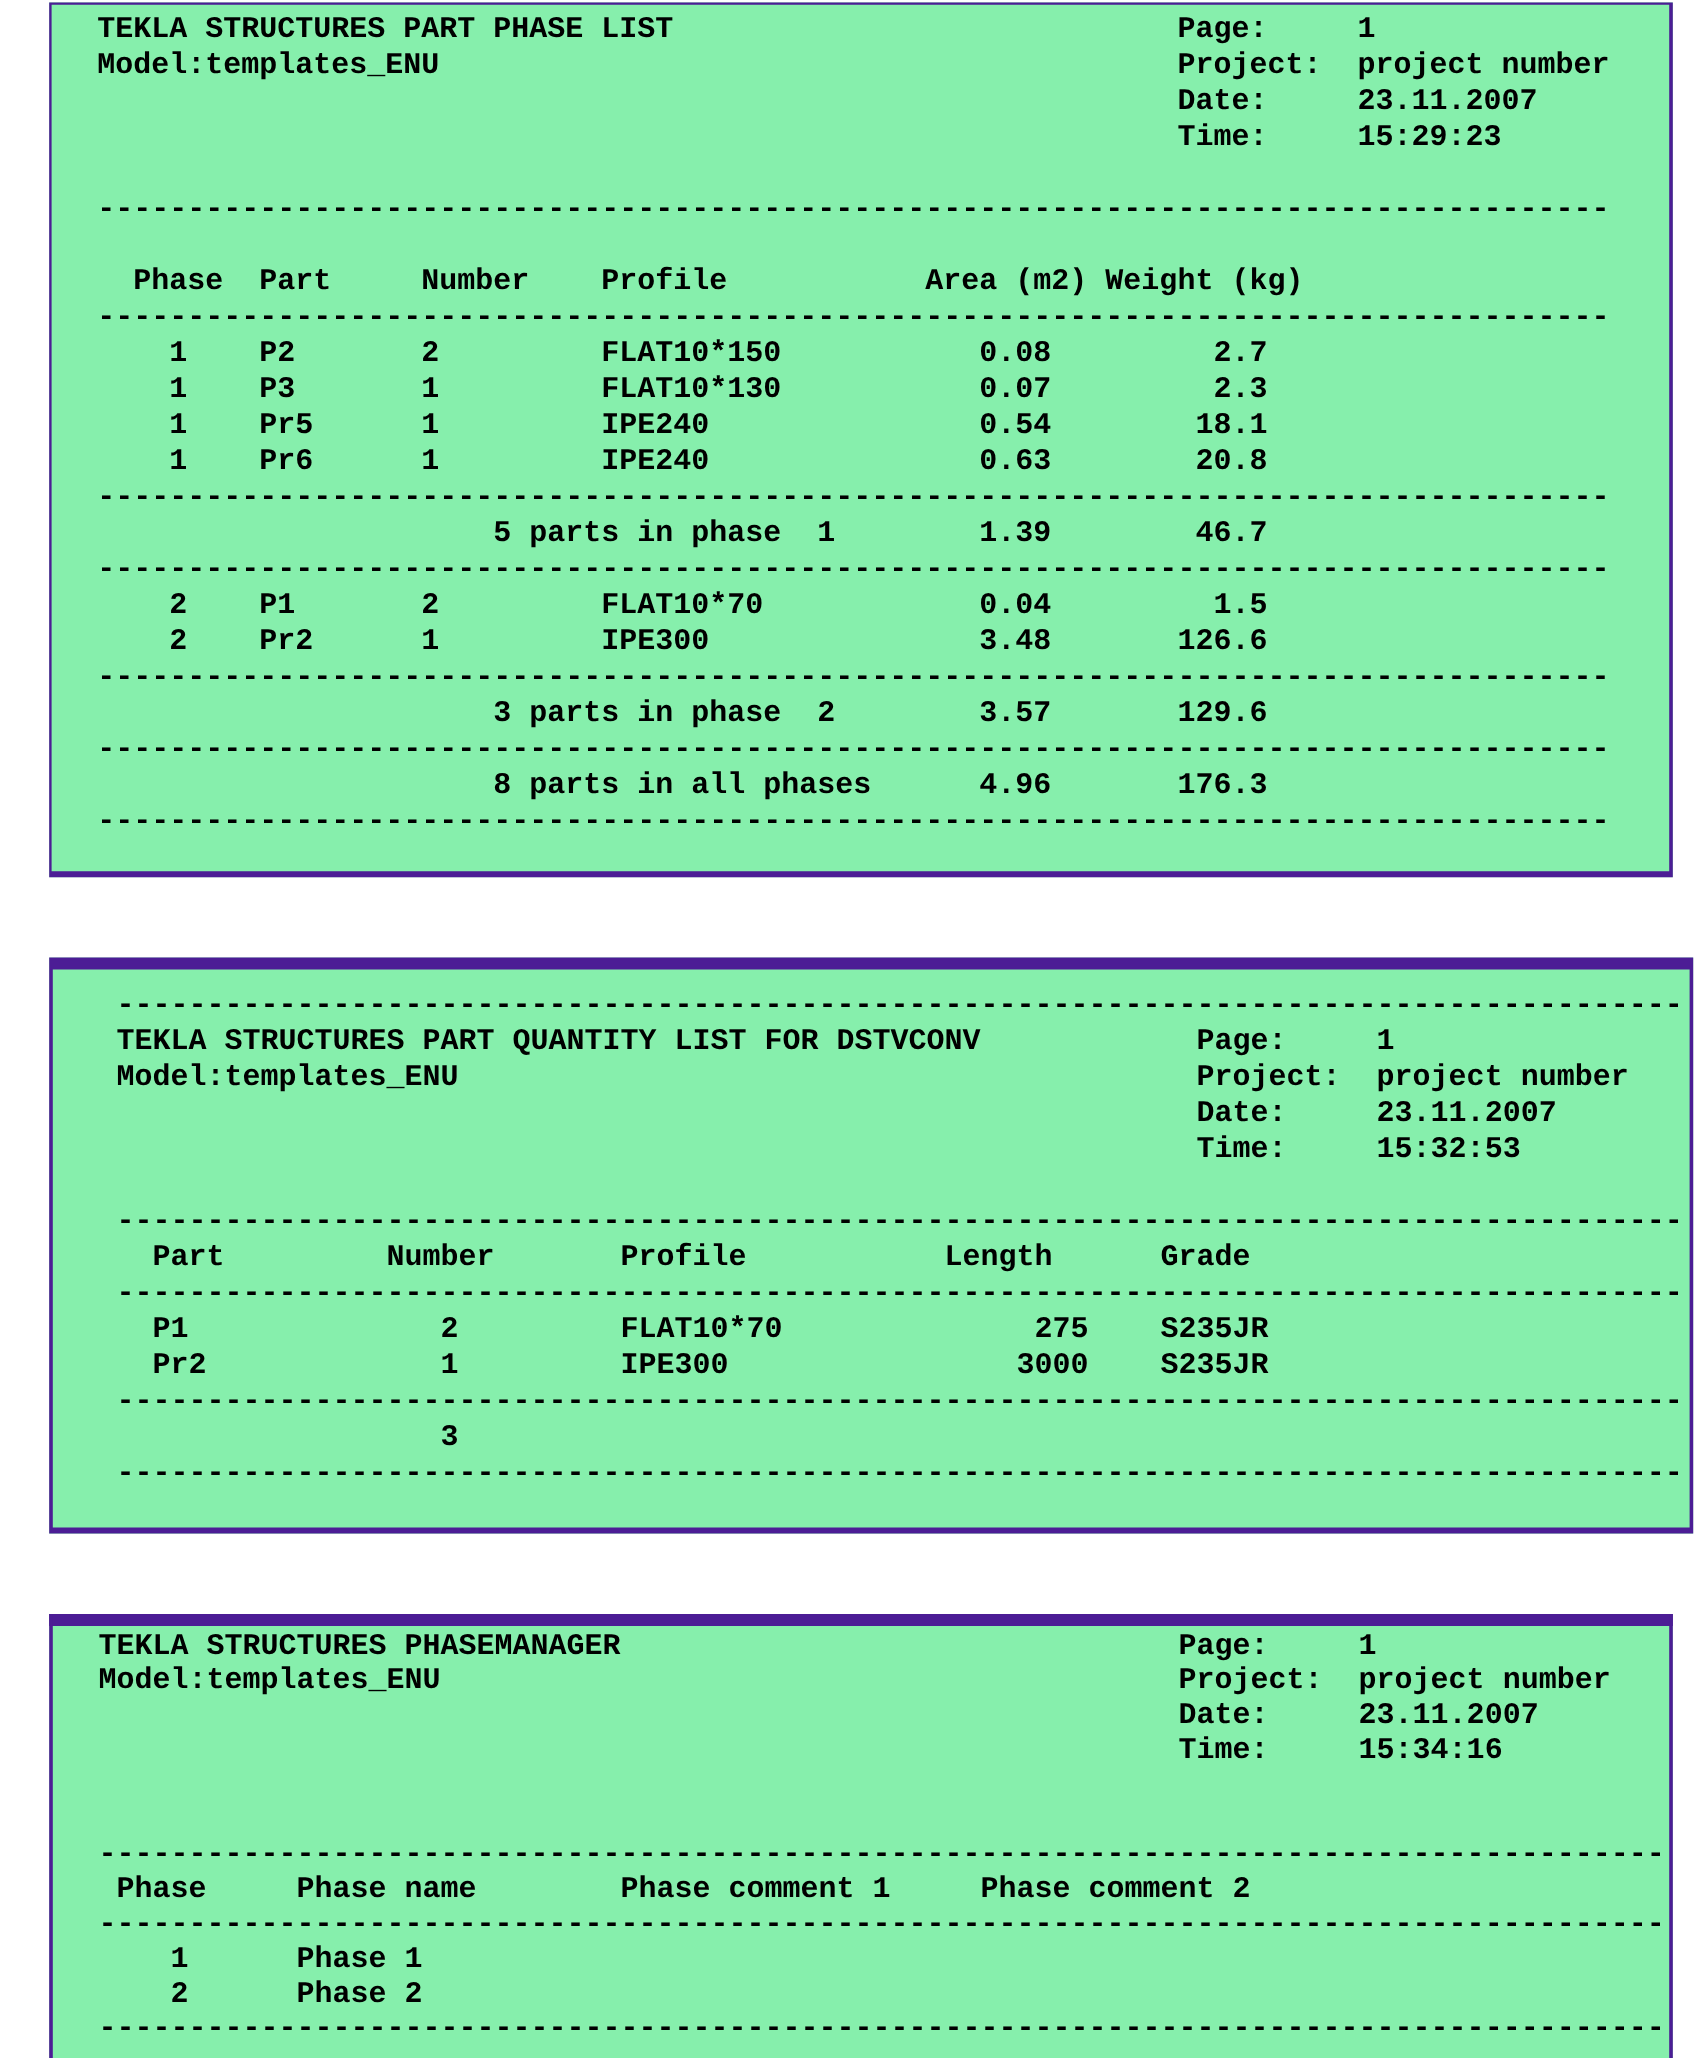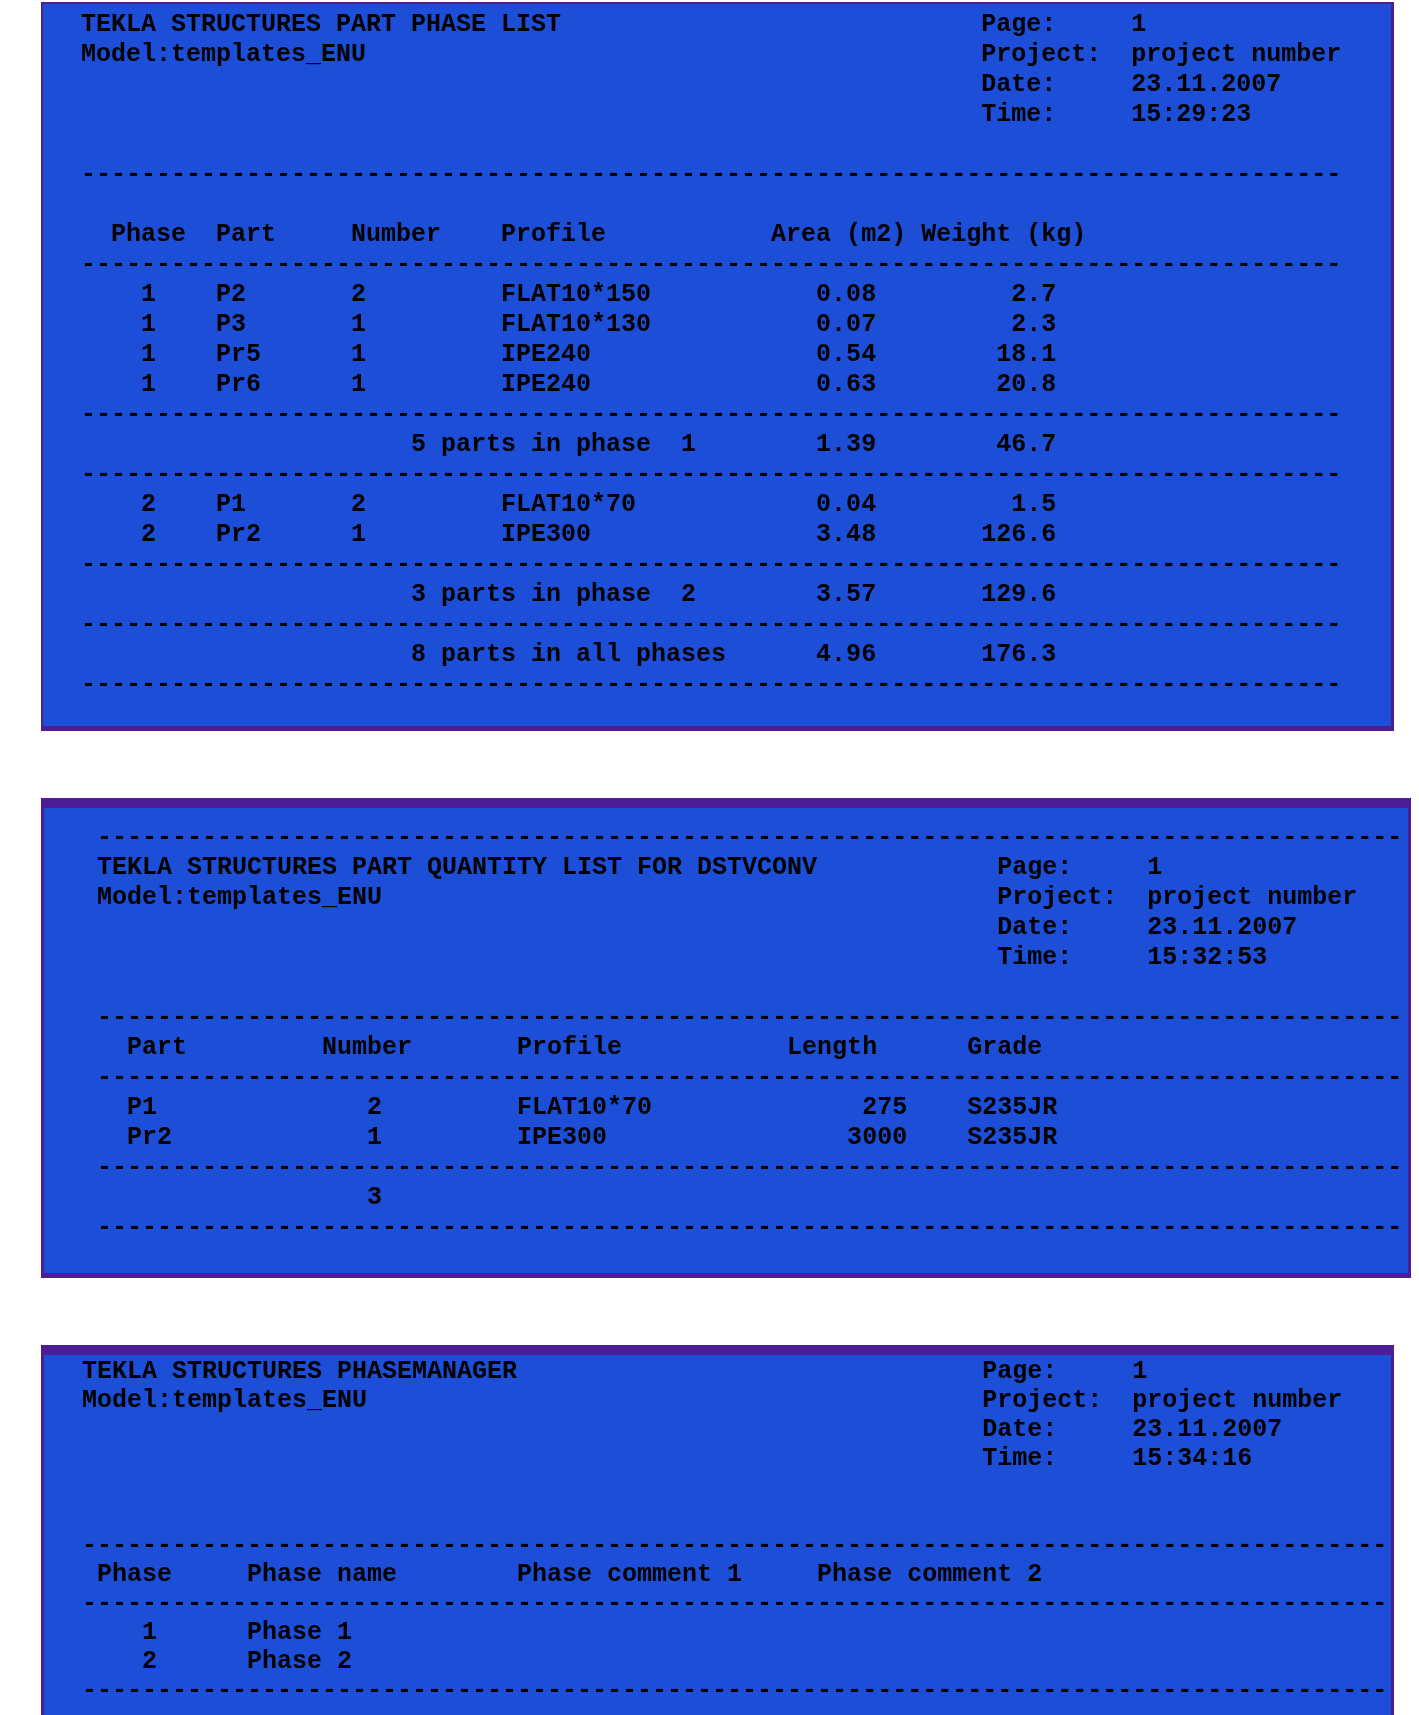--- a/index.html
+++ b/index.html
@@ -5,21 +5,21 @@
   html, body { margin: 0; padding: 0; }
   body {
     width: 1419px; height: 1715px;
     background: #ffffff;
     position: relative;
     overflow: hidden;
     font-family: "Liberation Mono", "DejaVu Sans Mono", monospace;
   }
   .report {
     position: absolute;
-    background: #1d4ed8;
+    background: #86efac;
     border: 4px solid #4c1d95;
     box-sizing: border-box;
     overflow: hidden;
   }
   .report-text {
     margin: 0;
     color: #000000;
     font-family: "Liberation Mono", "DejaVu Sans Mono", monospace;
     font-weight: bold;
     font-size: 25px;

